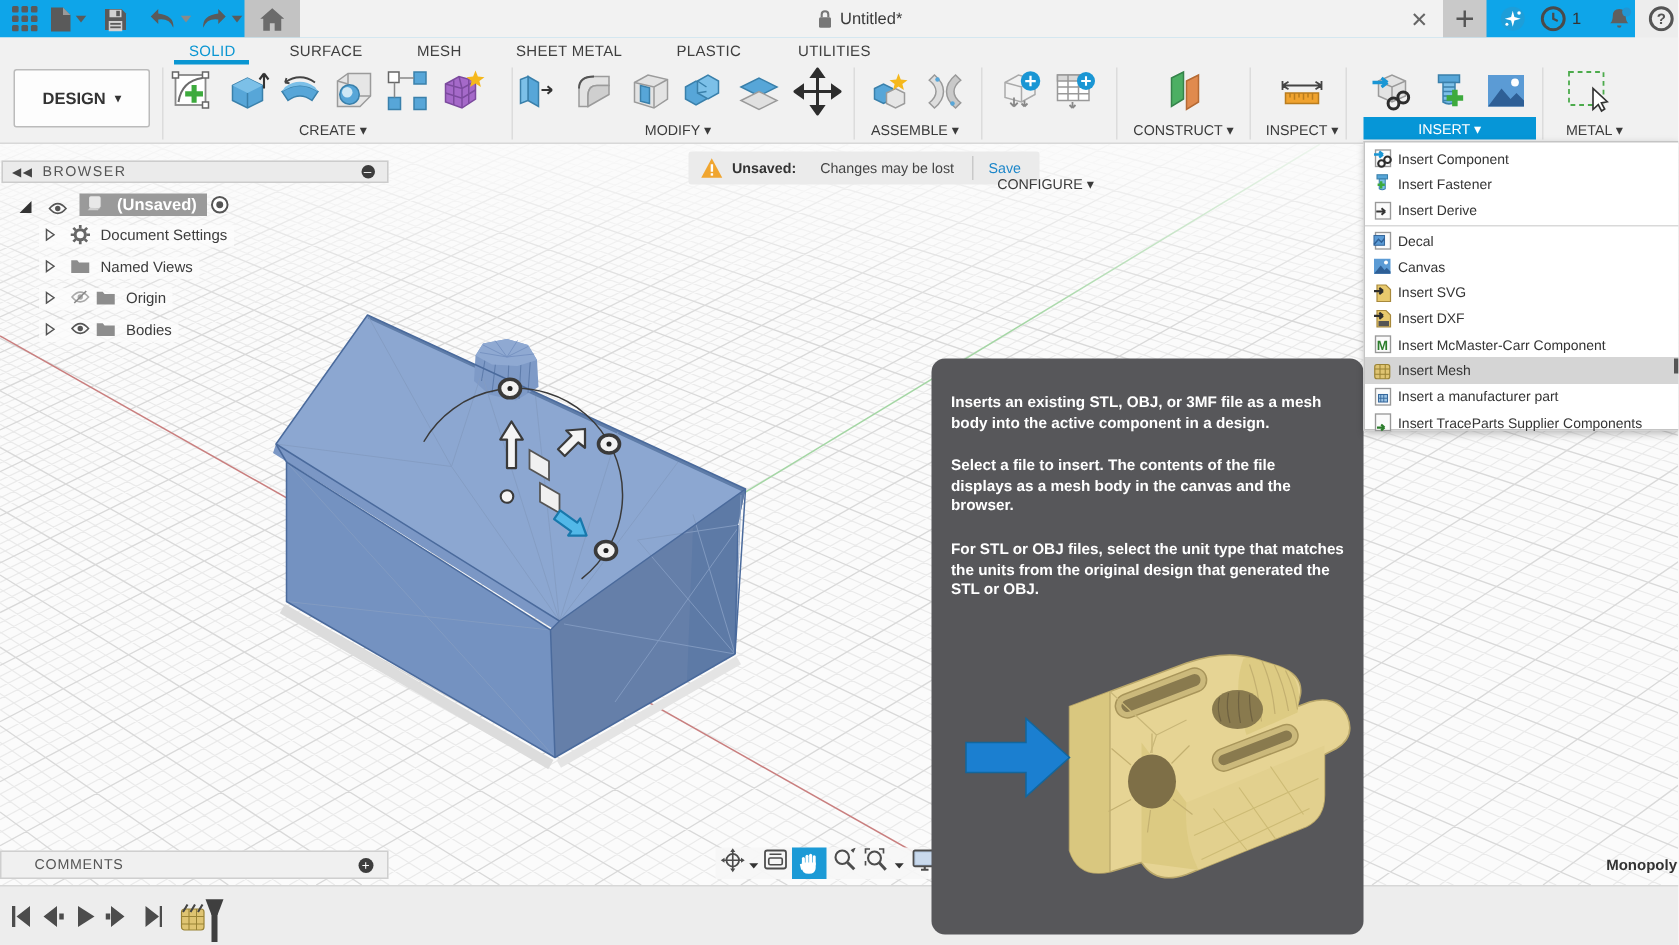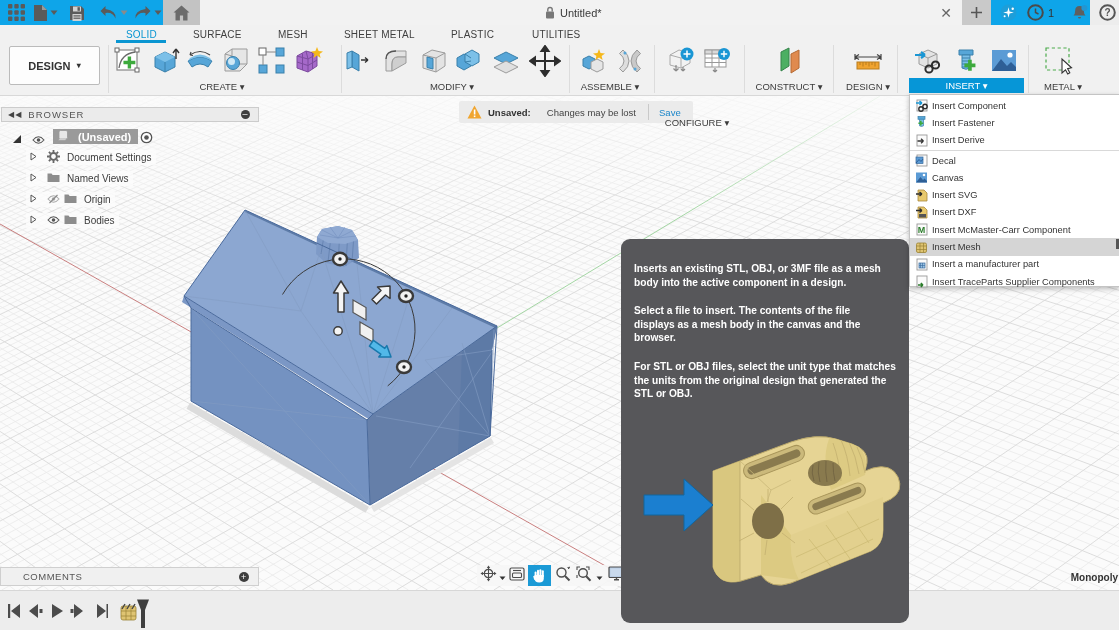--- a/index.html
+++ b/index.html
@@ -503,21 +503,21 @@
         </svg></div>
 <div class="icon32" style="left:1044px;"><svg width="32" height="32" viewBox="0 0 32 32">
           <rect x="2" y="3" width="23" height="22" fill="none" stroke="#4cab4c" stroke-width="1.2" stroke-dasharray="3.2 2.6"></rect>
 <path d="M18 14 L18 28 L21.5 24.8 L23.7 29 L25.8 27.7 L23.6 23.6 L27.5 22.8 Z" fill="#fff" stroke="#333" stroke-width="1.1"></path>
         </svg></div>
   <div class="glabel" style="left:182px;width:80px;">CREATE ▾</div>
   <div class="glabel" style="left:412px;width:80px;">MODIFY ▾</div>
   <div class="glabel" style="left:570px;width:80px;">ASSEMBLE ▾</div>
   <div class="glabel" style="left:657px;width:80px;margin-top:36px;">CONFIGURE ▾</div>
   <div class="glabel" style="left:749px;width:80px;">CONSTRUCT ▾</div>
-  <div class="glabel" style="left:828px;width:80px;">DESIGN ▾</div>
+  <div class="glabel" style="left:828px;width:80px;">INSPECT ▾</div>
   <div id="insertbar">INSERT ▾</div>
   <div class="glabel" style="left:1023px;width:80px;">METAL ▾</div>
   <div class="sep" style="left:108px;"></div>
   <div class="sep" style="left:341px;"></div>
   <div class="sep" style="left:569px;"></div>
   <div class="sep" style="left:654px;"></div>
   <div class="sep" style="left:744px;"></div>
   <div class="sep" style="left:833px;"></div>
   <div class="sep" style="left:897px;"></div>
   <div class="sep" style="left:1028px;"></div>

